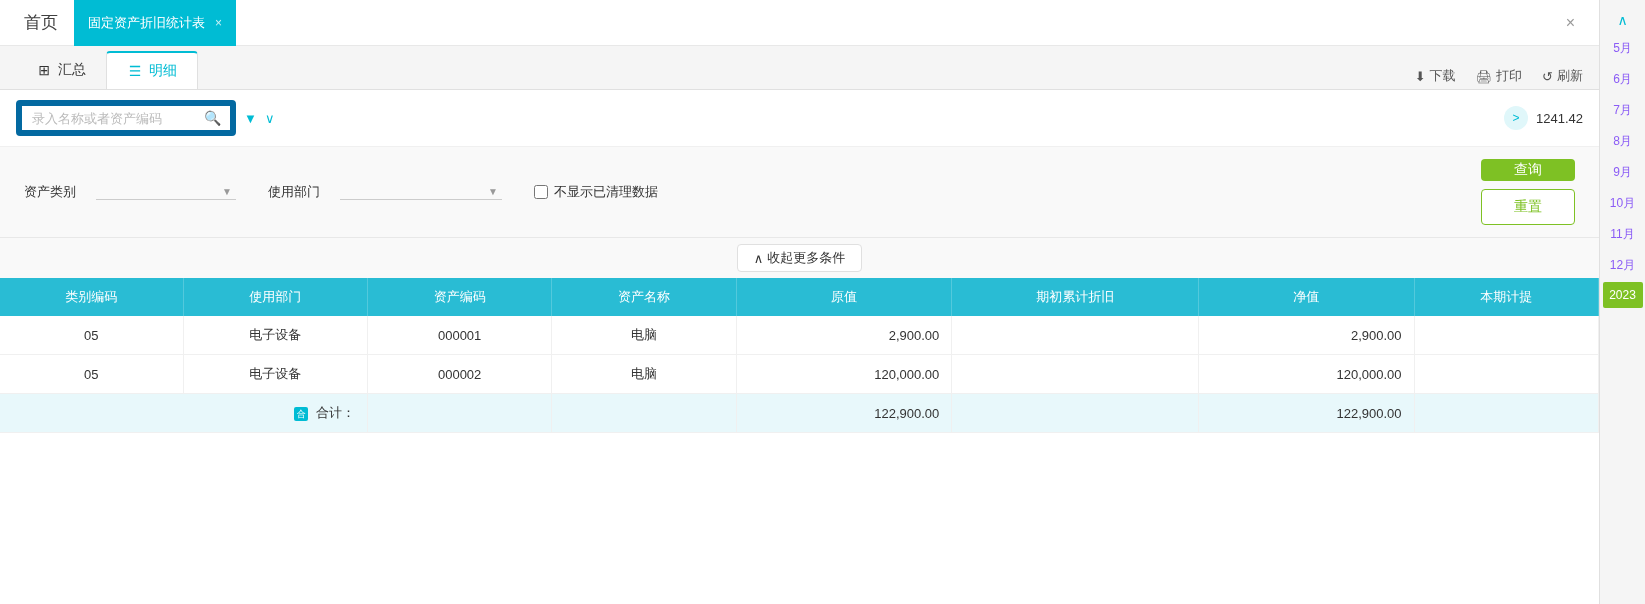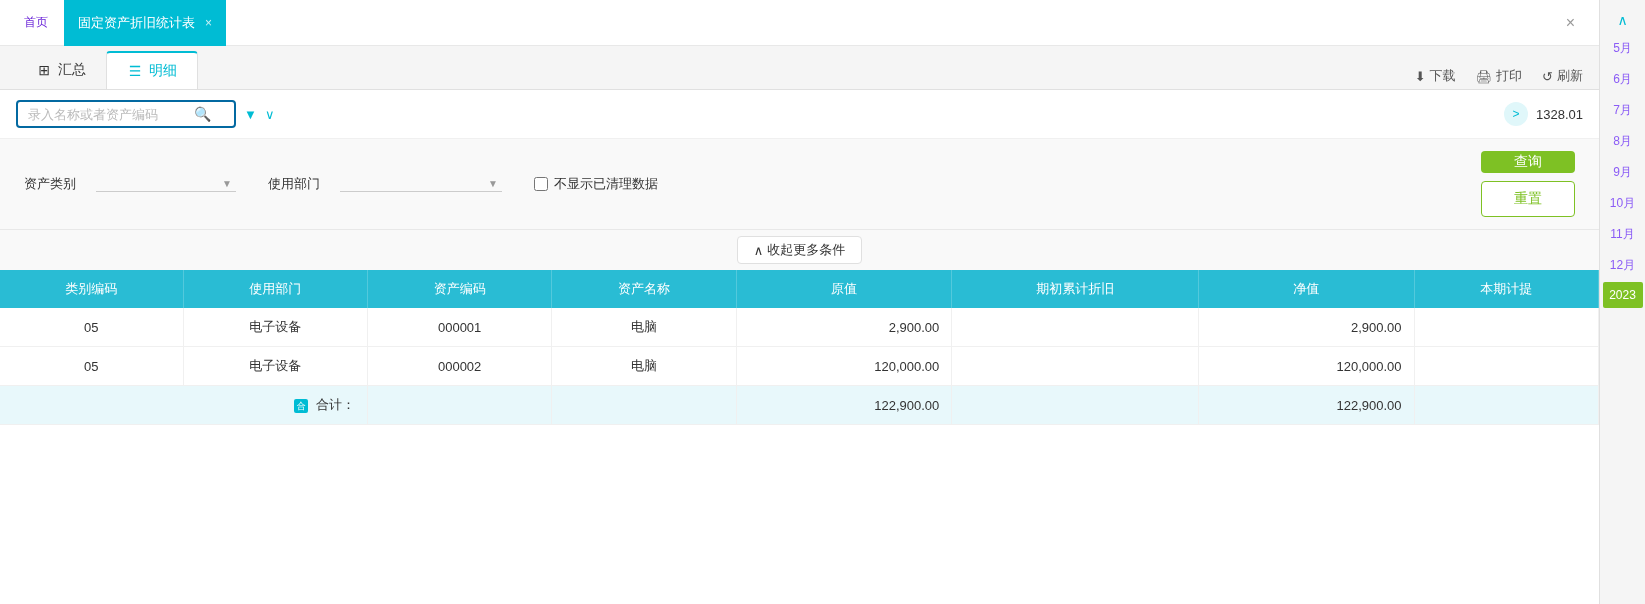--- a/index.html
+++ b/index.html
@@ -27,22 +27,22 @@
     .top-nav {
       display: flex;
       align-items: center;
       background: #fff;
       border-bottom: 1px solid #e8e8e8;
       height: 46px;
       padding: 0 12px;
       gap: 4px;
     }
     .nav-home {
-      color: #6d28d9;
-      font-size: 12px;
+      color: #404040;
+      font-size: 17px;
       cursor: pointer;
       padding: 0 12px;
     }
     .nav-tab {
       display: flex;
       align-items: center;
       background: #00bcd4;
       color: #fff;
       padding: 0 14px;
       height: 56px;
@@ -115,26 +115,26 @@
       display: flex;
       align-items: center;
       padding: 10px 16px;
       background: #fff;
       border-bottom: 1px solid #f0f0f0;
       gap: 8px;
     }
     .search-input-wrap {
       display: flex;
       align-items: center;
-      border: 2px solid #0369a1;
+      border: 6px solid #0369a1;
       border-radius: 4px;
       padding: 4px 10px;
       width: 220px;
       background: #fff;
-      gap: 6px;
+      gap: 12px;
     }
     .search-input-wrap input {
       border: none;
       outline: none;
       font-size: 13px;
       width: 160px;
       color: #333;
     }
     .search-input-wrap input::placeholder { color: #bbb; }
     .more-conditions {
@@ -385,21 +385,21 @@
     </div>
     <div class="more-conditions">
       <span style="color:#00bcd4;">▼</span>
       <span></span>
       <span>∨</span>
     </div>
     <div style="margin-left:auto; display:flex; align-items:center; gap:8px;">
       <div class="nav-arrow">
         <span>&gt;</span>
       </div>
-      <span class="date-display">1328.01</span>
+      <span class="date-display">1241.42</span>
     </div>
   </div>
 
   <div class="filter-area">
     <div class="filter-row">
       <div class="filter-item">
         <span>资产类别</span>
         <div class="filter-select">
           <span style="min-width:100px;"></span>
           <span class="arrow">▼</span>

